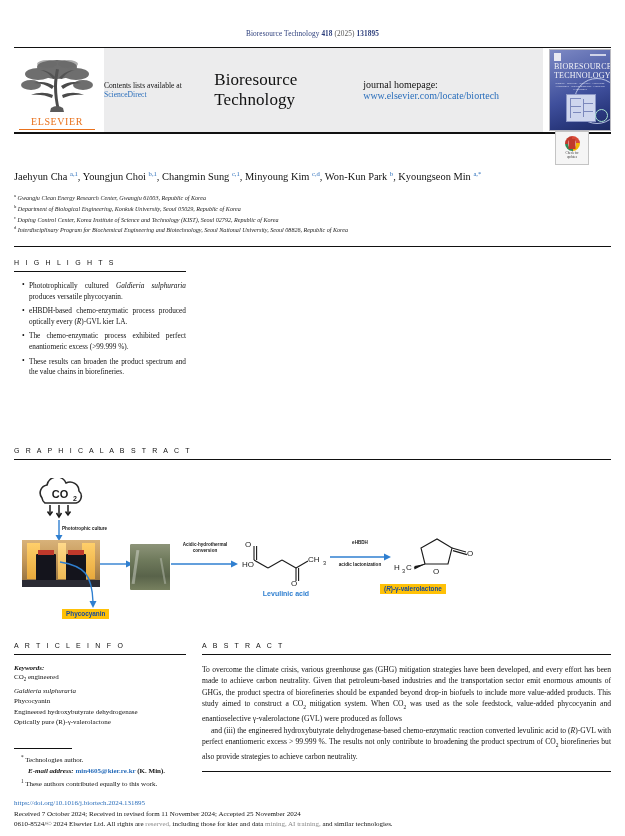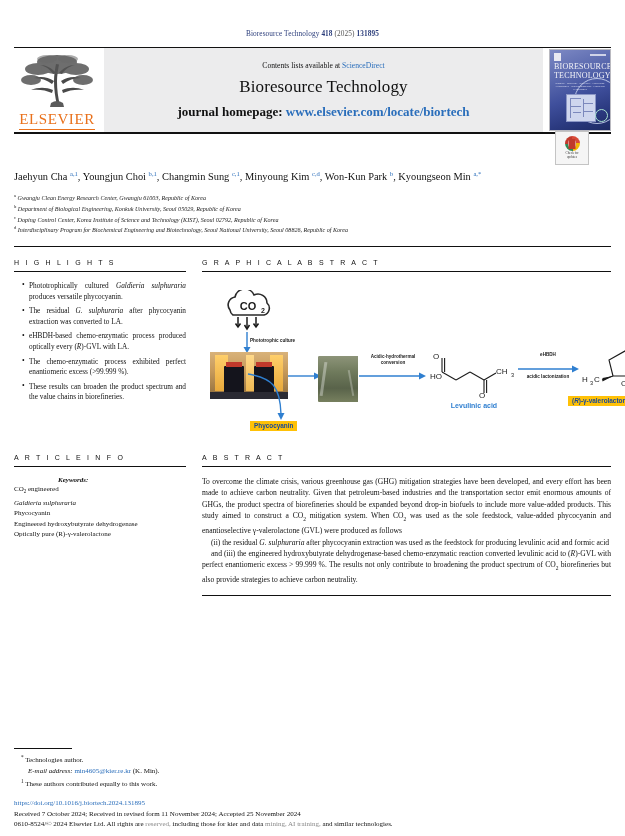--- a/index.html
+++ b/index.html
@@ -35,38 +35,38 @@
   }
   .elsevier {
     width: 86px; flex:0 0 86px;
     display:flex; flex-direction:column; align-items:center; justify-content:flex-end;
     padding-bottom: 2px;
     background:#fff;
   }
   .elsevier .tree { width:72px; height:58px; }
   .elsevier .brand {
     font-family:"Liberation Serif", serif;
-    font-size: 15px; letter-spacing: .6px;
+    font-size: 10px; letter-spacing: .6px;
     color:#E9711C; font-weight:400; line-height:1;
     margin-top:1px;
   }
   .elsevier .brandrule { width:76px; height:1.3px; background:#E9711C; margin-top:2px; }
 
   .journalbox {
     flex:1 1 auto;
     background:#ececed;
-    display:flex; flex-direction:column;
+    display:flex; flex-direction:row;
     align-items:center; justify-content:center;
     gap: 7px;
     margin: 0 6px 0 4px;
   }
   .contents-line { font-size:7.6px; color:#111; }
   .contents-line a { color:#2a6ebb; text-decoration:none; }
   .journal-name { font-size:17px; color:#111; letter-spacing:.1px; }
-  .homepage-line { font-size:13px; color:#111;font-weight:bold; }
+  .homepage-line { font-size:10px; color:#111; }
   .homepage-line a { color:#2a6ebb; text-decoration:none; }
 
   .cover {
     width: 62px; flex:0 0 62px;
     border:1px solid #b9b9c0;
     background: linear-gradient(160deg,#7d89c4 0%, #5d6cb0 28%, #3f4f9c 55%, #2b3a80 78%, #1d2a63 100%);
     position:relative; overflow:hidden;
     align-self:center; height:82px;
   }
   .cover .ctop { position:absolute; top:3px; left:4px; width:7px; height:8px; background:#e9e9f2; }
@@ -130,21 +130,21 @@
 
   .affils { margin-top: 8px; }
   .affils div {
     font-size:6.1px; line-height:8.6px; font-style:italic; color:#222;
   }
   .affils sup { font-style:normal; font-size:4.6px; vertical-align:super; }
 
   .rule-thin { border-top: 1px solid #111; margin-top: 11px; }
 
   
-  .cols { display:flex; gap: 16px; margin-top: 12px; }
+  .cols { display:flex; gap: 16px; margin-top: 12px; flex-direction: column; }
   .colL { width: 172px; flex:0 0 172px; }
   .colR { flex:1 1 auto; }
 
   .sechead {
     font-size:7px; letter-spacing:2.2px; color:#111; font-weight:400;
     font-family:"Liberation Sans", sans-serif;
   }
   .sechead-rule { border-top:1px solid #111; margin-top:5px; }
 
   ul.highlights { margin: 9px 0 0 0; padding-left: 9px; list-style:none; }
@@ -195,21 +195,21 @@
       linear-gradient(180deg,#8d9479 0%, #6f7a5c 35%, #59634a 70%, #77805f 100%);
     border:0;
   }
   .photo-algae .sheen { position:absolute; left:4px; top:6px; width:3px; height:34px; background:rgba(255,255,255,.35); transform:rotate(8deg); }
   .photo-algae .sheen2 { position:absolute; right:6px; top:14px; width:2px; height:26px; background:rgba(255,255,255,.28); transform:rotate(-10deg); }
   .chem { position:absolute; }
 
   
   .cols2 { display:flex; gap:16px; margin-top: 18px; }
   .keywords { margin-top:9px; }
-  .keywords .kwhead { font-size:7px; font-style:italic; font-weight:bold; color:#111;margin-left:44px; }
+  .keywords .kwhead { font-size:7px; font-style:italic; font-weight:bold; color:#111; }
   .keywords .kw { font-size:7px; line-height:10.4px; color:#111; }
   .keywords .kw.it { font-style:italic; }
 
   .abstract { margin-top:9px; }
   .abstract p {
     margin:0; font-size:7.6px; line-height:11.4px; text-align:justify; color:#111;
   }
   .abstract p.ind { text-indent: 9px; }
 
   .rule-abs { border-top:1px solid #111; margin-top: 9px; }
@@ -325,22 +325,21 @@
 
     <div class="rule-thin"></div>
   </div>
 
   <div class="cols">
     <div class="colL">
       <div class="sechead">H I G H L I G H T S</div>
       <div class="sechead-rule"></div>
       <ul class="highlights" id="hl">
           <li><span>Phototrophically cultured </span><i>Galdieria sulphuraria</i><span> produces versatile phycocyanin.</span></li>
-          <li><span>The residual </span><i>G. sulphuraria</i><span> after phycocyanin extraction was converted to LA.</span></li>
-          <li><span>eHBDH-based chemo-enzymatic process produced optically every (</span><i>R</i><span>)-GVL with LA.</span></li>
+          <li><span>eHBDH-based chemo-enzymatic process produced optically every (</span><i>R</i><span>)-GVL kier LA.</span></li>
           <li><span>The chemo-enzymatic process exhibited perfect enantiomeric excess (&gt;99.999 %).</span></li>
           <li><span>These results can broaden the product spectrum and the value chains in biorefineries.</span></li>
         </ul>
     </div>
 
     <div class="colR">
       <div class="sechead">G R A P H I C A L   A B S T R A C T</div>
       <div class="sechead-rule"></div>
 
       <div class="ga-canvas">
@@ -471,37 +470,34 @@
     </div>
 
     <div class="colR">
       <div class="sechead">A B S T R A C T</div>
       <div class="sechead-rule"></div>
       <div class="abstract">
         <p>
           <span>To overcome the climate crisis, various greenhouse gas (GHG) mitigation strategies have been developed, and every effort has been made to achieve carbon neutrality. Given that petroleum-based industries and the transportation sector emit enormous amounts of GHGs, the product spectra of biorefineries should be expanded beyond drop-in biofuels to include more value-added products. This study aimed to construct a CO</span><sub>2</sub><span> mitigation system. When CO</span><sub>2</sub><span> was used as the sole feedstock, value-added phycocyanin and enantioselective γ-valerolactone (GVL) were produced as follows</span>
         </p>
         <p class="ind">
-          <span>(ii) the residual </span><i>G. sulphuraria</i><span> after phycocyanin extraction was used as the feedstock for producing levulinic acid and formic acid</span>
-        </p>
-        <p class="ind">
           <span>and (iii) the engineered hydroxybutyrate dehydrogenase-based chemo-enzymatic reaction converted levulinic acid to (</span><i>R</i><span>)-GVL with perfect enantiomeric excess &gt; 99.999 %. The results not only contribute to broadening the product spectrum of CO</span><sub>2</sub><span> biorefineries but also provide strategies to achieve carbon neutrality.</span>
         </p>
       </div>
       <div class="rule-abs"></div>
     </div>
   </div>
 
   <div class="footer">
     <div class="fn-rule"></div>
     <div class="fn">
       <sup>*</sup>
       <span>Technologies author.</span>
     </div>
-    <div class="fn" style="padding-left:14px;">
+    <div class="fn" style="padding-left:14px;font-weight:bold;">
       <span class="em">E-mail address:</span>
       <a href="#">min4605@kier.re.kr</a>
       <span>(K. Min).</span>
     </div>
     <div class="fn">
       <sup>1</sup>
       <span>These authors contributed equally to this work.</span>
     </div>
 
     <div class="foot2">

